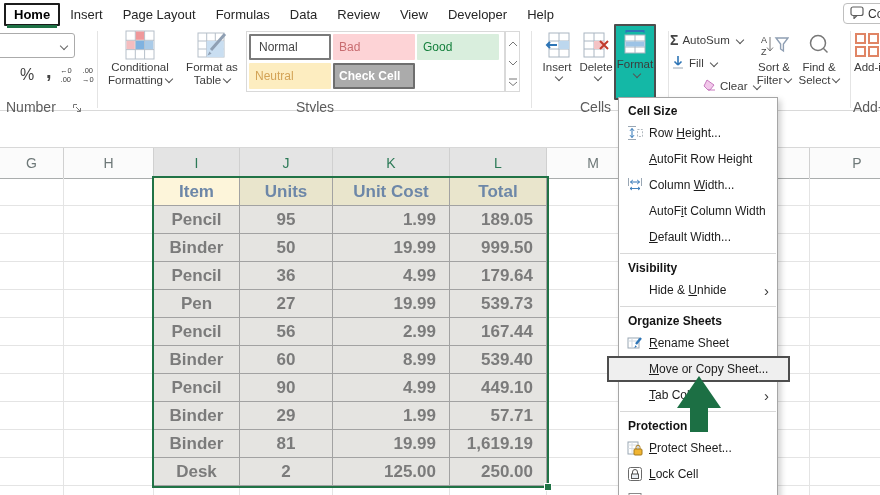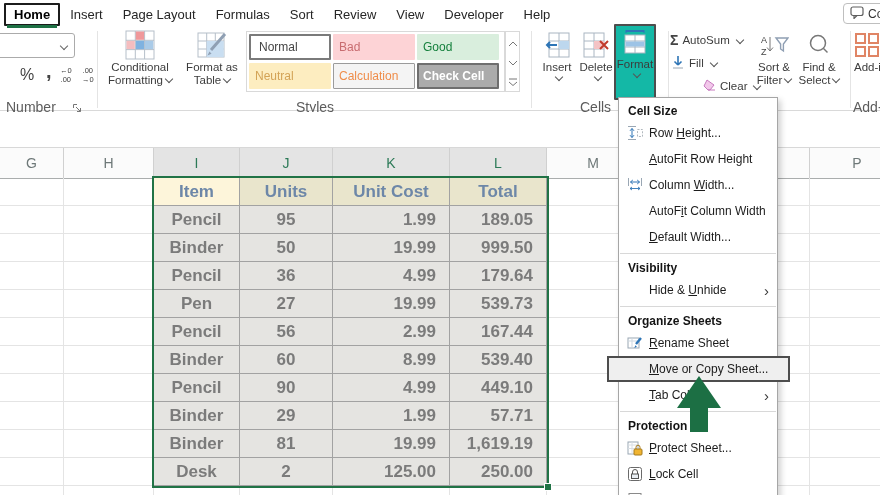--- a/index.html
+++ b/index.html
@@ -77,21 +77,21 @@
 <body>
 
 <div class="stage">
 
   <div class="ribbon">
     <div class="tabs">
         <div class="tab active">Home</div>
         <div class="tab">Insert</div>
         <div class="tab">Page Layout</div>
         <div class="tab">Formulas</div>
-        <div class="tab">Sort</div>
+        <div class="tab">Data</div>
         <div class="tab">Review</div>
         <div class="tab">View</div>
         <div class="tab">Developer</div>
         <div class="tab">Help</div>
       </div>
 
     <div class="comments-btn">
       <span><svg width="14" height="13" viewBox="0 0 14 13">
             <rect x="1" y="1" width="12" height="8.5" rx="2" fill="none" stroke="#5f5f5f" stroke-width="1.2"></rect>
             <path d="M4 9.5v3l3-3" fill="none" stroke="#5f5f5f" stroke-width="1.2"></path>
@@ -144,21 +144,20 @@
           </svg>
         </span>
       <div class="ribbtn-txt"><span>Format as</span><br>
       <span>Table</span><span class="caret"></span></div>
     </div>
     <div class="gallery">
         <div class="style-cell sel" style="background: rgb(255, 255, 255); color: rgb(68, 68, 68);">Normal</div>
         <div class="style-cell" style="background: rgb(253, 211, 214); color: rgb(200, 108, 112);">Bad</div>
         <div class="style-cell" style="background: rgb(217, 238, 221); color: #15803d;">Good</div>
         <div class="style-cell" style="background: rgb(253, 237, 192); color: rgb(211, 163, 86);">Neutral</div>
-        <div class="style-cell brd" style="background: rgb(244, 244, 244); color: rgb(239, 141, 74);">Calculation</div>
         <div class="style-cell brd bold" style="background: rgb(171, 171, 171); color: rgb(255, 255, 255);">Check Cell</div>
       </div>
     <div class="gal-scroll">
       <span><svg width="10" height="6" viewBox="0 0 10 6">
             <path d="M1 5l4-4 4 4" stroke="#777" fill="none"></path>
           </svg></span>
       <span><svg width="10" height="6" viewBox="0 0 10 6">
             <path d="M1 1l4 4 4-4" stroke="#777" fill="none"></path>
           </svg></span>
       <span><svg width="10" height="8" viewBox="0 0 10 8">

